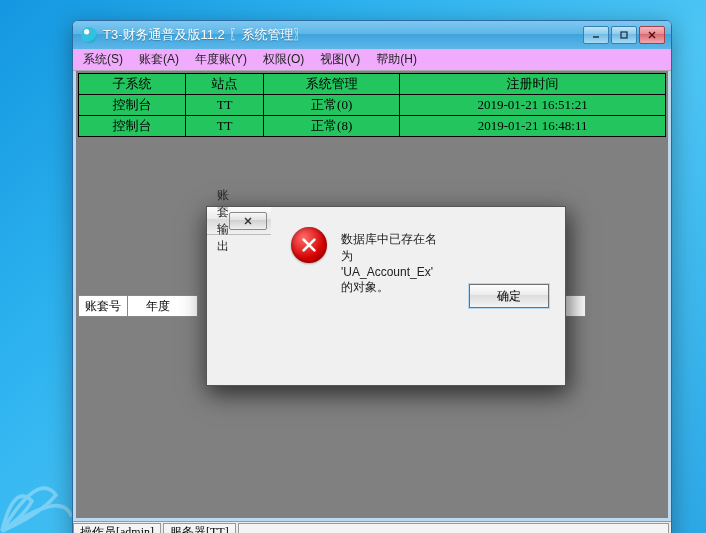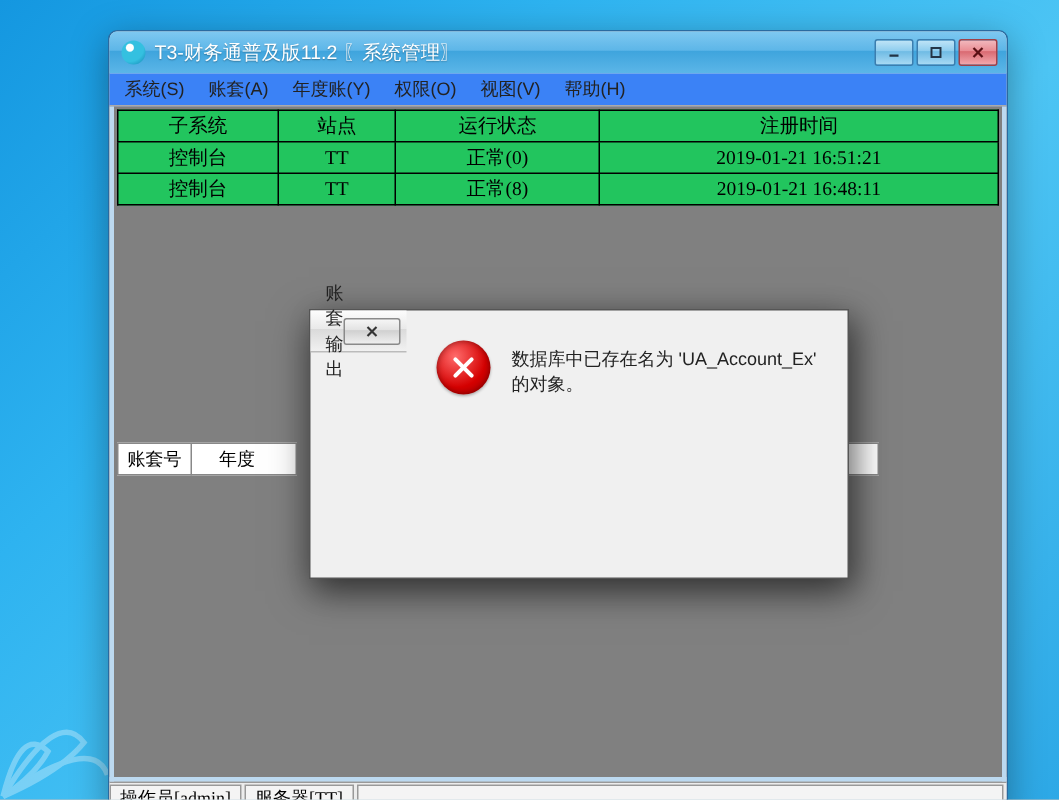--- a/index.html
+++ b/index.html
@@ -41,21 +41,21 @@
     background: linear-gradient(#bfe4f7,#8cccee 45%,#6fbbe4 46%,#a8daf4);
     border-radius:2px;
     display:flex; align-items:center; justify-content:center;
     color:#234; font-size:11px; cursor:default;
   }
   .winbtn.close { background: linear-gradient(#f2b8bd,#e98b92 45%,#d96a72 46%,#f2a8ae); border-color:#a04048; }
   .winbtn svg { width:10px; height:10px; }
 
   .menubar {
     height:22px; flex:0 0 22px;
-    background:#3b82f6;
+    background:#f0abfc;
     border-bottom:1px solid #aaa;
     display:flex; align-items:stretch; font-size:12px;
     padding: 0 2px;
   }
   .menuitem { padding:0 8px; display:flex; align-items:center; color:#222; }
 
   .client {
     flex:1; position:relative; background:#808080; 
     border-left:3px solid #bcd9f0;
     border-right:3px solid #bcd9f0;
@@ -181,21 +181,21 @@
     <div class="menuitem">视图(V)</div>
     <div class="menuitem">帮助(H)</div>
   </div>
 
   <div class="client">
     <table class="grid">
       <tbody>
           <tr>
         <th>子系统</th>
         <th>站点</th>
-        <th>运行状态</th>
+        <th>系统管理</th>
         <th>注册时间</th>
       </tr>
       <tr>
         <td>控制台</td>
         <td>TT</td>
         <td>正常(0)</td>
         <td>2019-01-21 16:51:21</td>
       </tr>
       <tr>
         <td>控制台</td>
@@ -224,20 +224,23 @@
       </div>
       <div class="dlg-body">
         <div class="erricon">
           <svg viewBox="0 0 20 20">
               <line x1="4" y1="4" x2="16" y2="16" stroke="#fff" stroke-width="3" stroke-linecap="round"></line>
               <line x1="16" y1="4" x2="4" y2="16" stroke="#fff" stroke-width="3" stroke-linecap="round"></line>
             </svg>
         </div>
         <div class="dlg-msg">数据库中已存在名为 'UA_Account_Ex' 的对象。</div>
       </div>
+      <div class="dlg-foot">
+        <div class="okbtn">确定</div>
+      </div>
     </div>
 
   </div>
 
   <div class="statusbar">
     <div class="seg">操作员[admin]</div>
     <div class="seg">服务器[TT]</div>
     <div class="spacer"></div>
   </div>
 

